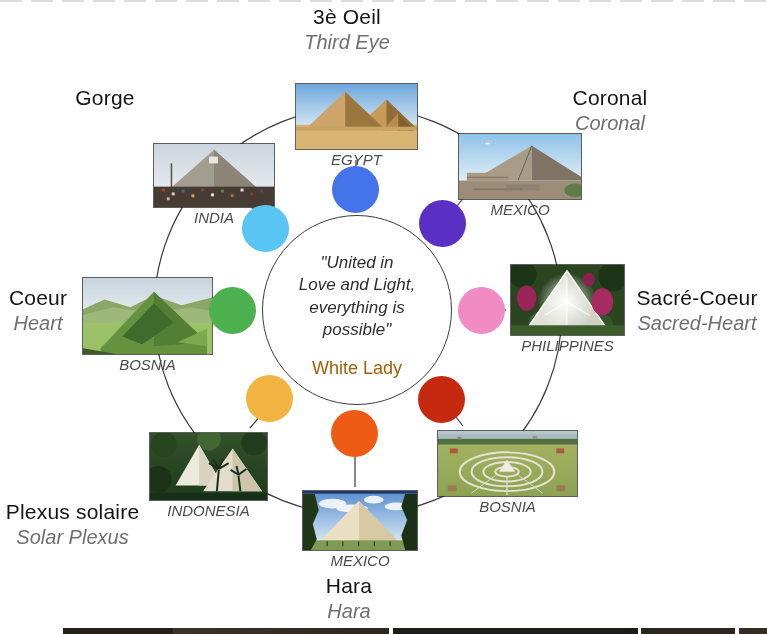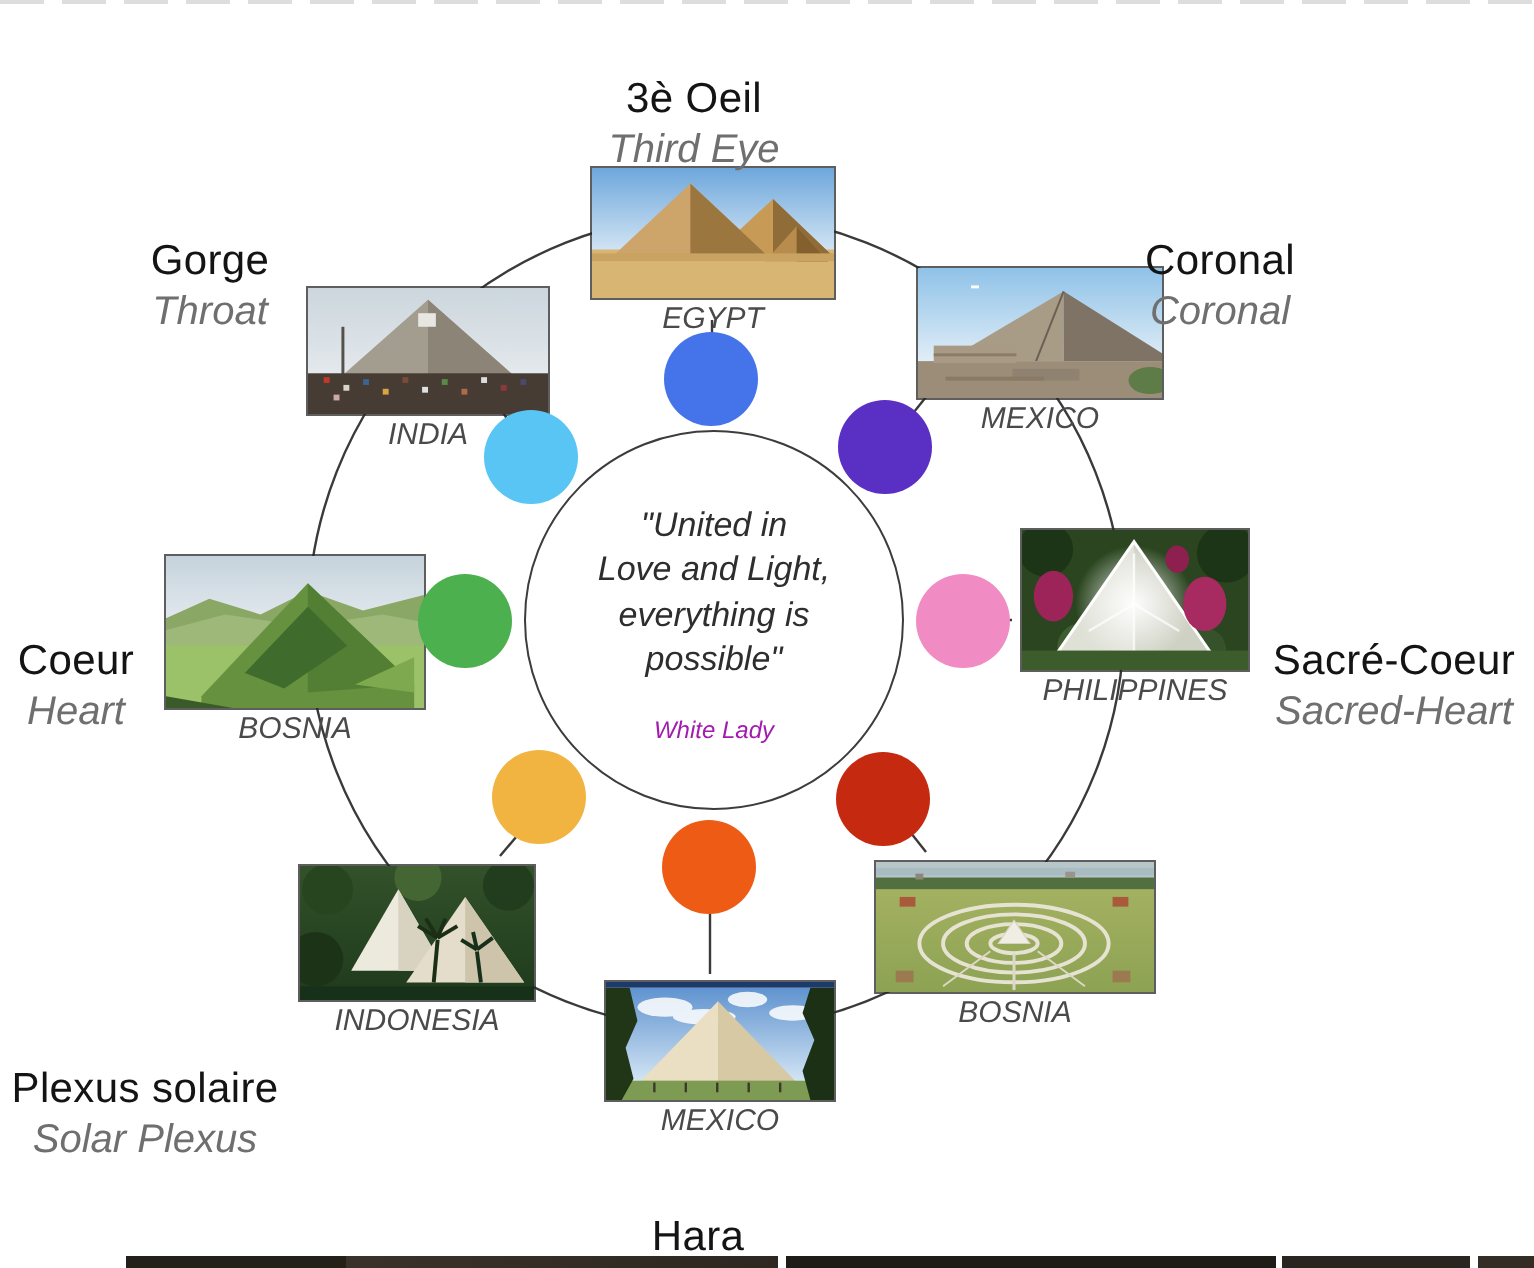--- a/index.html
+++ b/index.html
@@ -6,28 +6,28 @@
   .canvas{position:relative;width:767px;height:634px;background:#fff;overflow:hidden;
           font-family:"Liberation Sans","DejaVu Sans",sans-serif;}
   .top-dashes{position:absolute;left:0;top:0;width:100%;height:2px;opacity:.75;
     background:repeating-linear-gradient(90deg,#d2d2d2 0 22px,transparent 22px 31px);}
   svg.underlay{position:absolute;left:0;top:0;z-index:0;}
   .ln{stroke:#3a3a3a;stroke-width:1.2;fill:none;}
   .inner-circle{position:absolute;left:262px;top:215px;width:190px;height:190px;border-radius:50%;
     background:#fff;border:1px solid #3c3c3c;z-index:1;box-sizing:border-box;text-align:center;}
   .quote{margin-top:36px;padding:0 16px;font-size:17px;font-style:italic;color:#2e2e2e;
     line-height:1.32;white-space:pre-line;}
-  .author{margin-top:16px;font-size:12px;font-style:italic;color:#a21caf;}
+  .author{margin-top:16px;font-size:18px;color:#a16207;}
   .photo{position:absolute;margin:5px;z-index:2;border:1px solid rgba(40,40,40,.75);box-sizing:border-box;}
   .photo svg{display:block;width:100%;height:100%;}
   .country{position:absolute;top:100%;left:50%;transform:translateX(-50%);margin-top:2px;
     font-size:15px;font-style:italic;color:#4a4a4a;white-space:nowrap;}
   .dot{position:absolute;width:47px;height:47px;border-radius:50%;z-index:3;}
   .nlabel{position:absolute;z-index:4;text-align:center;}
-  .fr{font-size:21px;color:#141414;letter-spacing:.2px;margin-top:33px;}
+  .fr{font-size:21px;color:#141414;letter-spacing:.2px;}
   .en{font-size:20px;font-style:italic;color:#6f6f6f;margin-top:2px;}
   .strip{position:absolute;left:0;top:628px;width:767px;height:6px;z-index:5;}
   .seg{position:absolute;top:0;height:6px;}
 </style>
 </head>
 <body>
 
 <div class="canvas">
 
   <div class="top-dashes"></div>
@@ -283,21 +283,20 @@
   <div class="dot" style="left: 246px; top: 375px; background-color: rgb(242, 180, 65);"></div>
   <div class="dot" style="left: 209px; top: 287px; background-color: rgb(77, 176, 78);"></div>
   <div class="dot" style="left: 242px; top: 205px; background-color: rgb(88, 197, 244);"></div>
 
   <div class="nlabel" style="left:247px;top:5px;width:200px">
     <div class="fr">3è Oeil</div>
     <div class="en">Third Eye</div>
   </div>
   <div class="nlabel" style="left:30px;top:86px;width:150px">
     <div class="fr">Gorge</div>
-    <div class="en">Throat</div>
   </div>
   <div class="nlabel" style="left:535px;top:86px;width:150px">
     <div class="fr">Coronal</div>
     <div class="en">Coronal</div>
   </div>
   <div class="nlabel" style="left:0px;top:286px;width:76px">
     <div class="fr">Coeur</div>
     <div class="en">Heart</div>
   </div>
   <div class="nlabel" style="left:627px;top:286px;width:140px">

